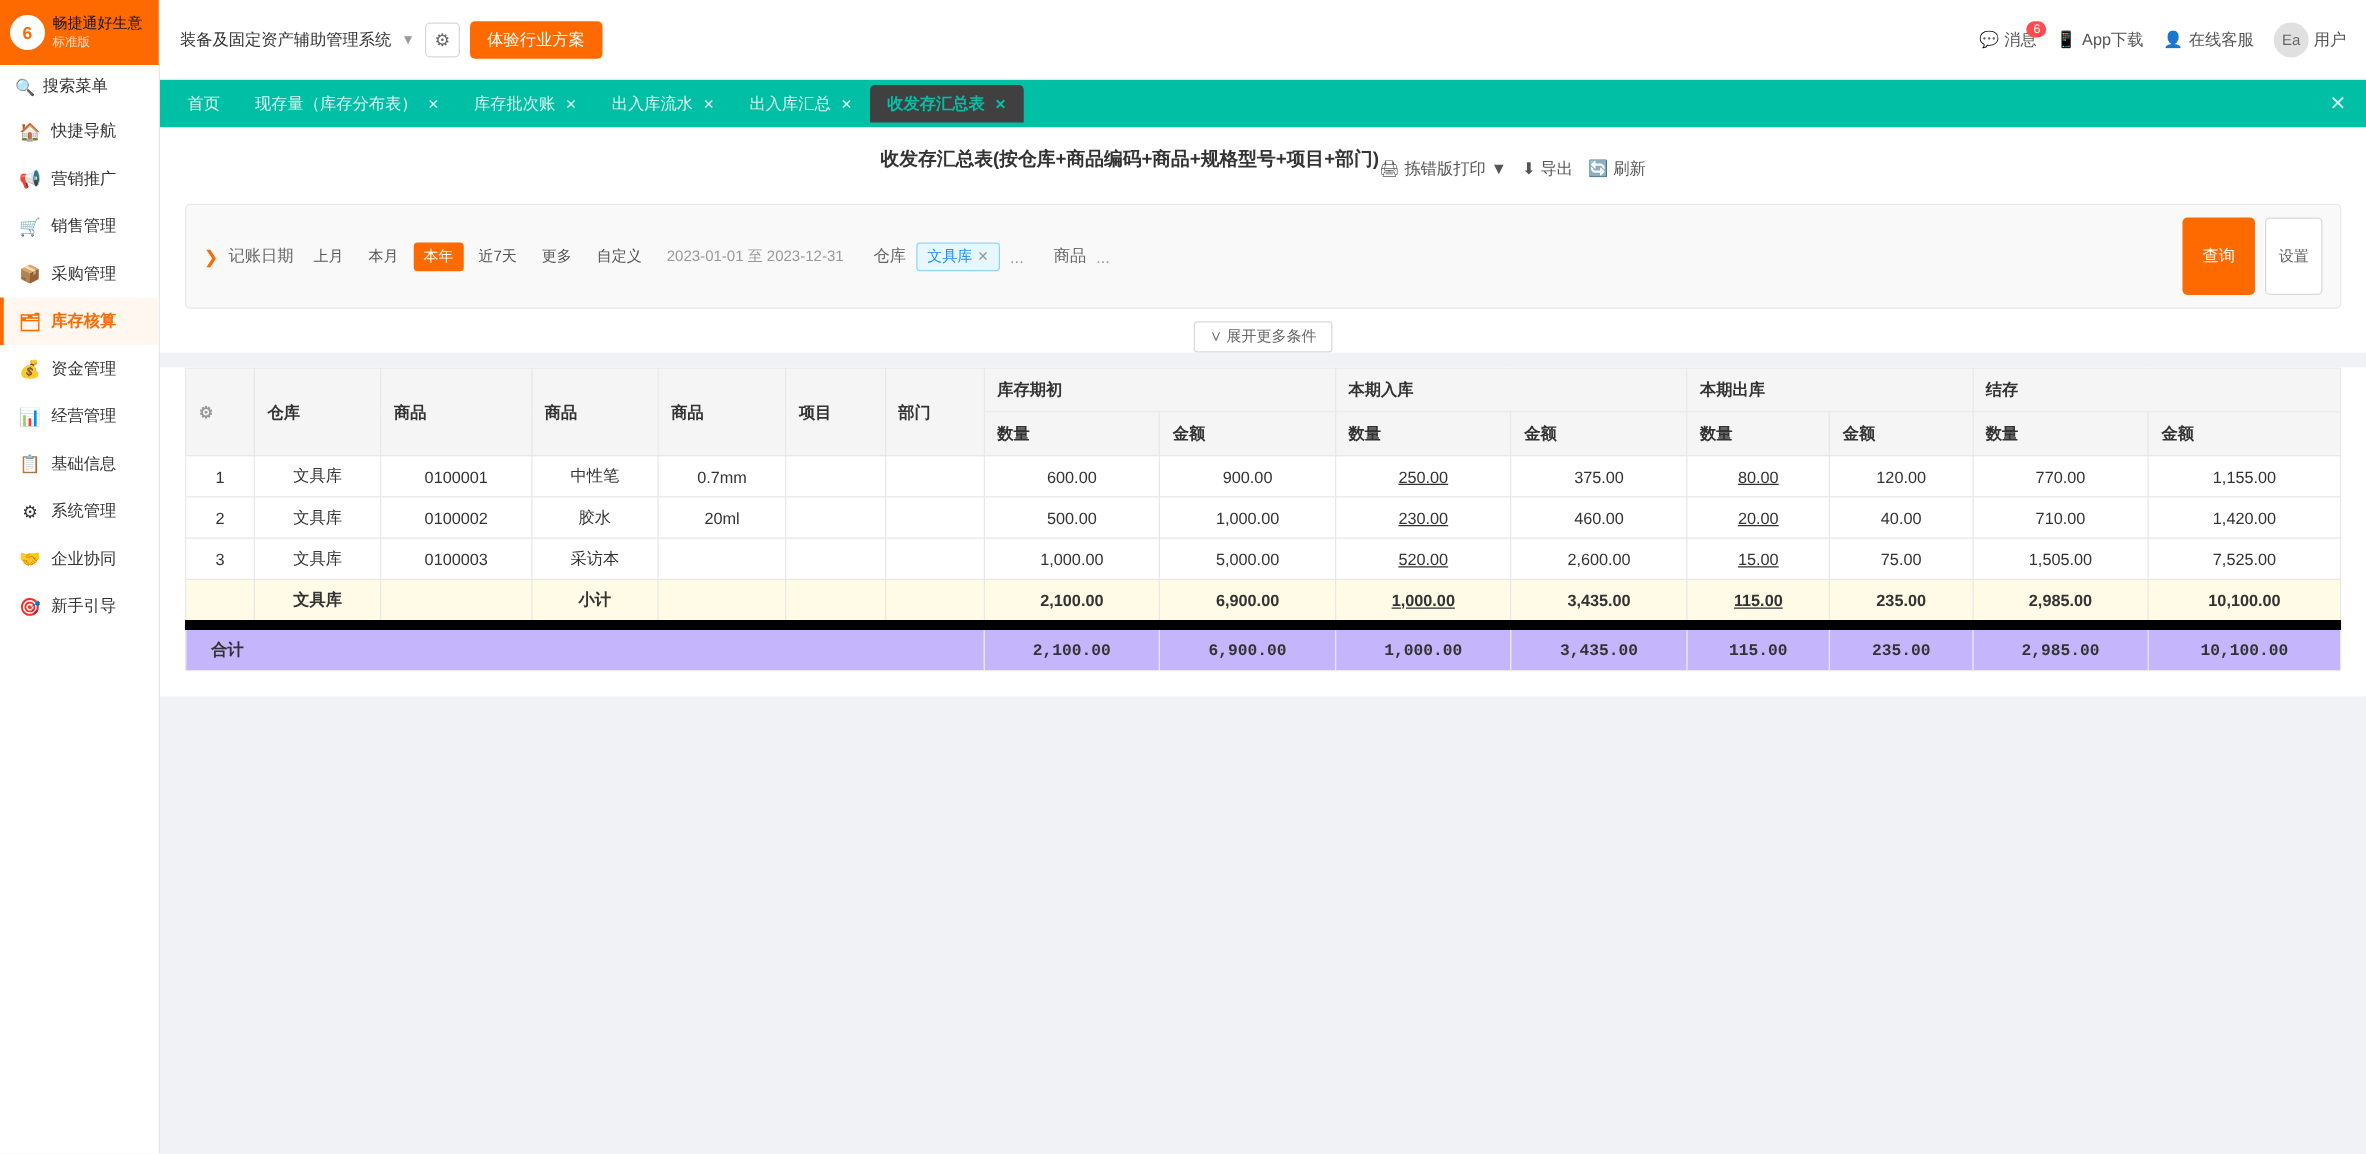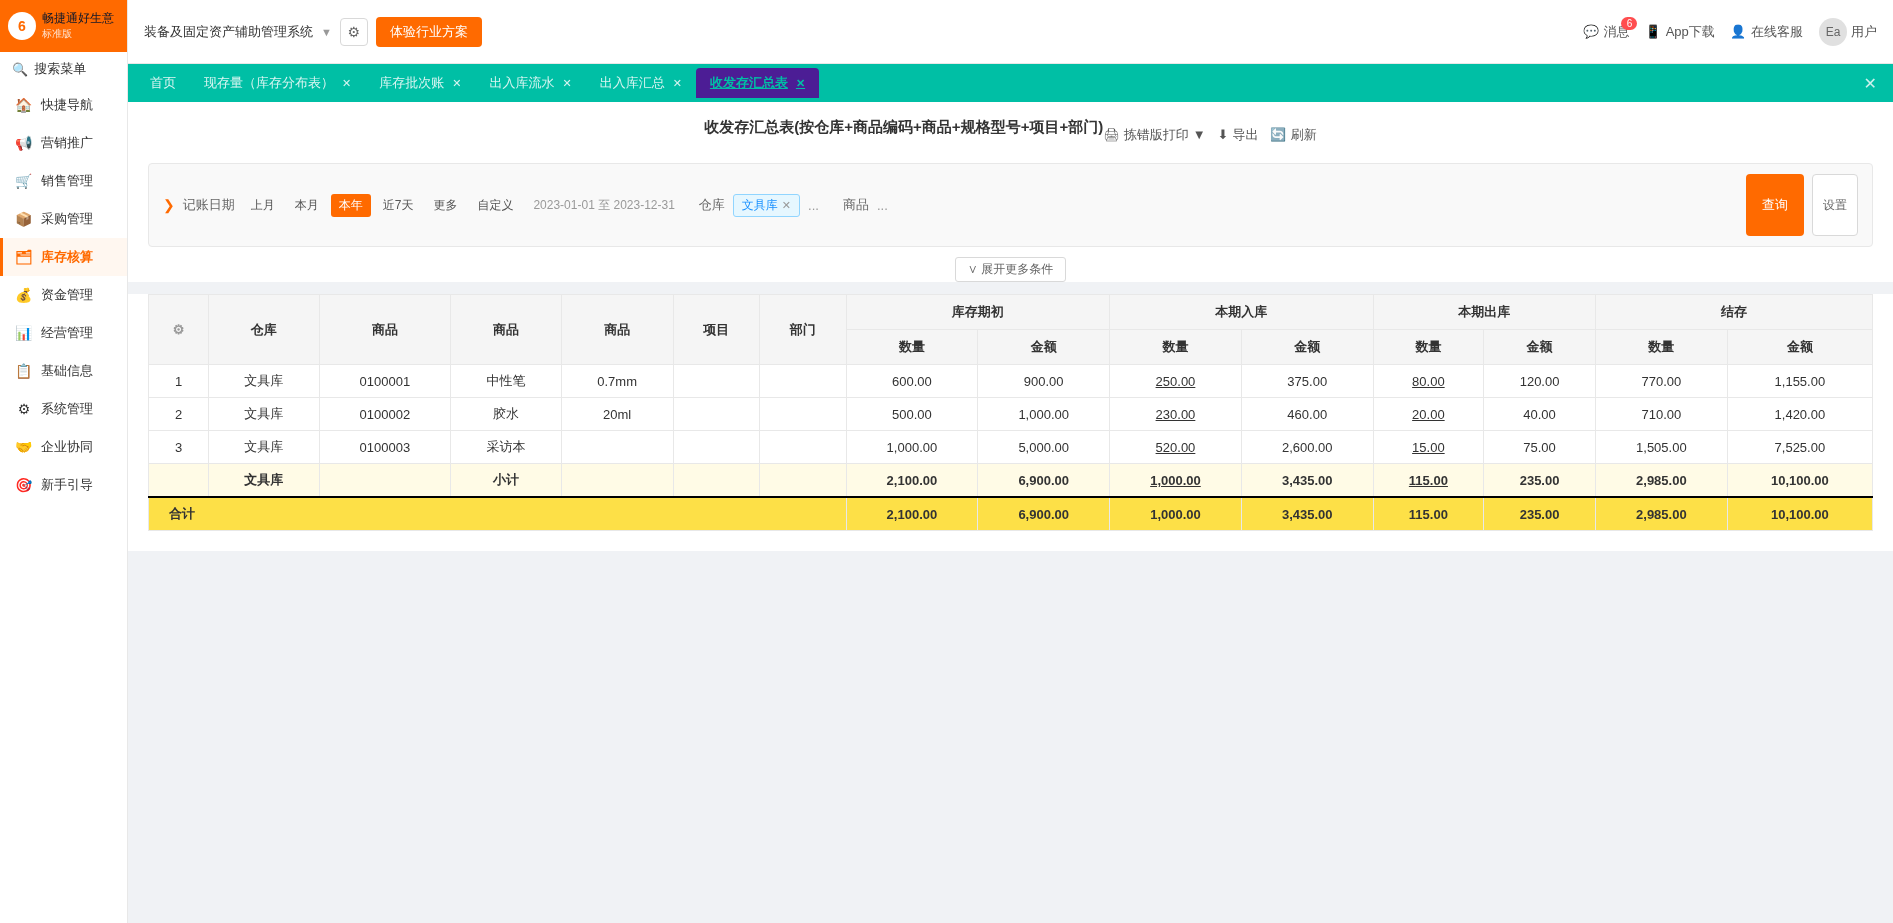--- a/index.html
+++ b/index.html
@@ -94,21 +94,21 @@
       padding: 16px 8px;
       height: 38px; flex-shrink: 0;
     }
     .tab-item {
       display: flex; align-items: center; gap: 6px;
       padding: 6px 14px; cursor: pointer;
       color: rgba(255,255,255,0.85); font-size: 13px;
       border-radius: 4px 4px 0 0;
       white-space: nowrap;
     }
-    .tab-item.active { background: #4c1d95; color: #00bfa5; font-weight: 600; text-decoration: underline; }
+    .tab-item.active { background: #404040; color: #00bfa5; font-weight: 600; }
     .tab-close { font-size: 11px; color: inherit; margin-left: 2px; }
     .tabbar-close-btn { margin-left: auto; color: rgba(255,255,255,0.8); cursor: pointer; font-size: 16px; padding: 0 8px; }
 
     
     .page-content { flex: 1; overflow: auto; padding: 0; background: #f0f2f5; }
 
     .page-title { font-size: 15px; font-weight: 600; color: #333; margin-bottom: 14px; }
 
     
     .filter-bar {
@@ -133,21 +133,21 @@
     .query-btn { background: #ff6a00; color: #fff; border: none; border-radius: 4px; padding: 22px 16px; cursor: pointer; font-size: 13px; }
     .settings-link { color: #666; font-size: 12px; cursor: pointer; border: 1px solid #d9d9d9; border-radius: 4px; padding: 5px 10px; background: #fff; }
 
     .expand-row { text-align: center; margin-bottom: 12px; }
     .expand-btn { color: #666; font-size: 12px; cursor: pointer; border: 1px solid #d9d9d9; border-radius: 3px; padding: 3px 12px; background: #fff; }
 
     
     .data-table { width: 100%; border-collapse: collapse; font-size: 13px; }
     .data-table th {
       background: #f5f5f5; border: 1px solid #e8e8e8;
-      padding: 8px 10px; text-align: center;
+      padding: 8px 10px; text-align: left;
       color: #333; font-weight: 600; white-space: nowrap;
     }
     .data-table td {
       border: 1px solid #e8e8e8; padding: 7px 10px;
       text-align: center; color: #333;
     }
     .data-table tbody tr.subtotal { background: #fffbe6; font-weight: bold; }
     .th-group { text-align: center; background: #fafafa; }
     .underline { text-decoration: underline; cursor: pointer; color: #1890ff; }
     .settings-gear { color: #999; cursor: pointer; }
@@ -437,21 +437,21 @@
     <td>6,900.00</td>
     <td style="font-weight:bold;"><span style="text-decoration:underline;">1,000.00</span></td>
     <td>3,435.00</td>
     <td style="font-weight:bold;"><span style="text-decoration:underline;">115.00</span></td>
     <td>235.00</td>
     <td>2,985.00</td>
     <td>10,100.00</td>
   </tr>
             </tbody>
           <tfoot>
-            <tr style="background:#fde047; font-weight:bold; border-top: 2px solid #000000;">
+            <tr style="background:#c4b5fd; font-weight:bold; border-top: 8px solid #000000; font-family: Liberation Mono, monospace;">
               <td colspan="7" style="text-align:left; padding-left:20px;">合计</td>
               <td>2,100.00</td>
               <td>6,900.00</td>
               <td>1,000.00</td>
               <td>3,435.00</td>
               <td>115.00</td>
               <td>235.00</td>
               <td>2,985.00</td>
               <td>10,100.00</td>
             </tr>

